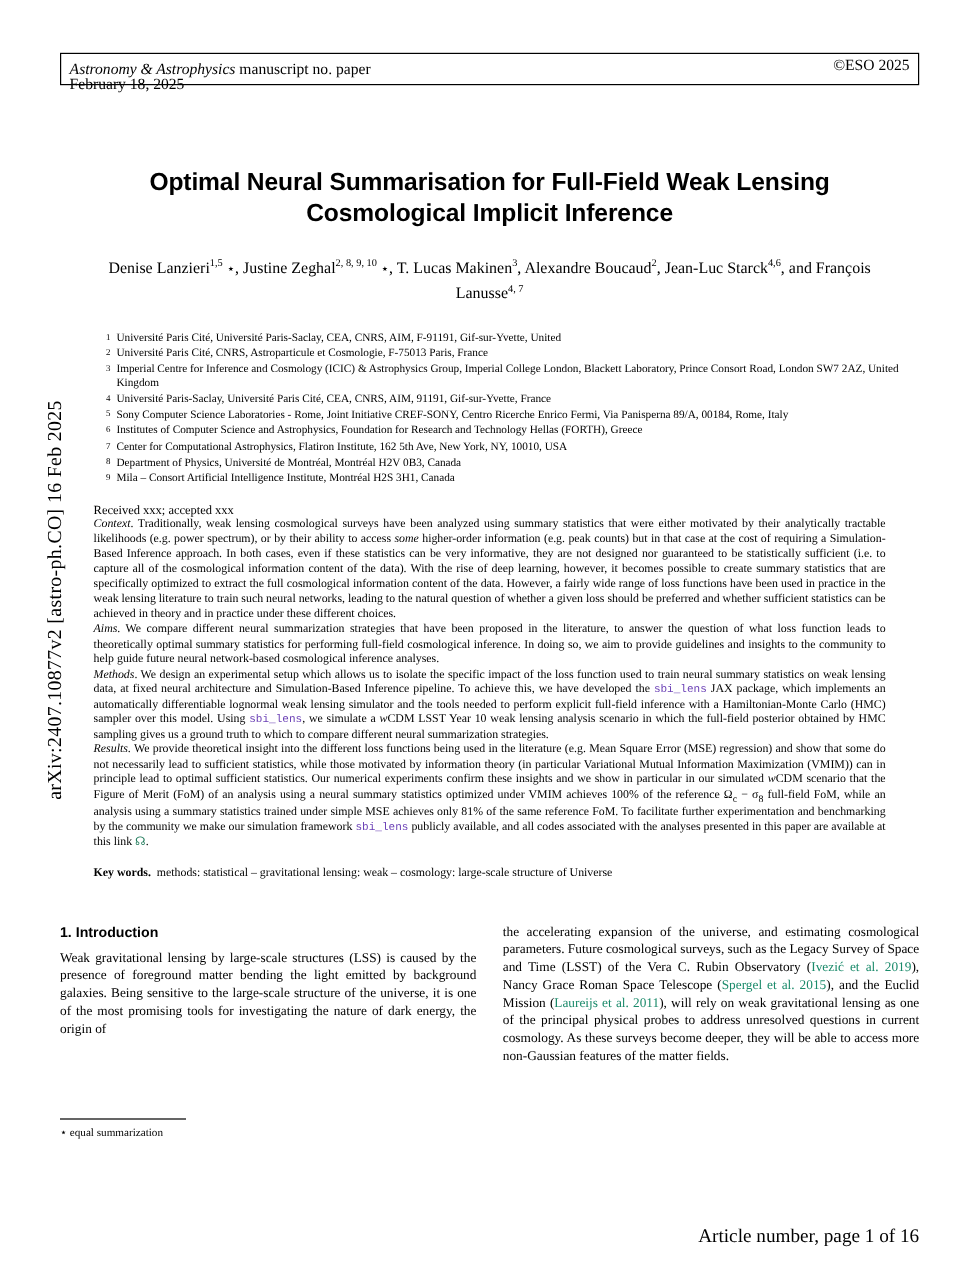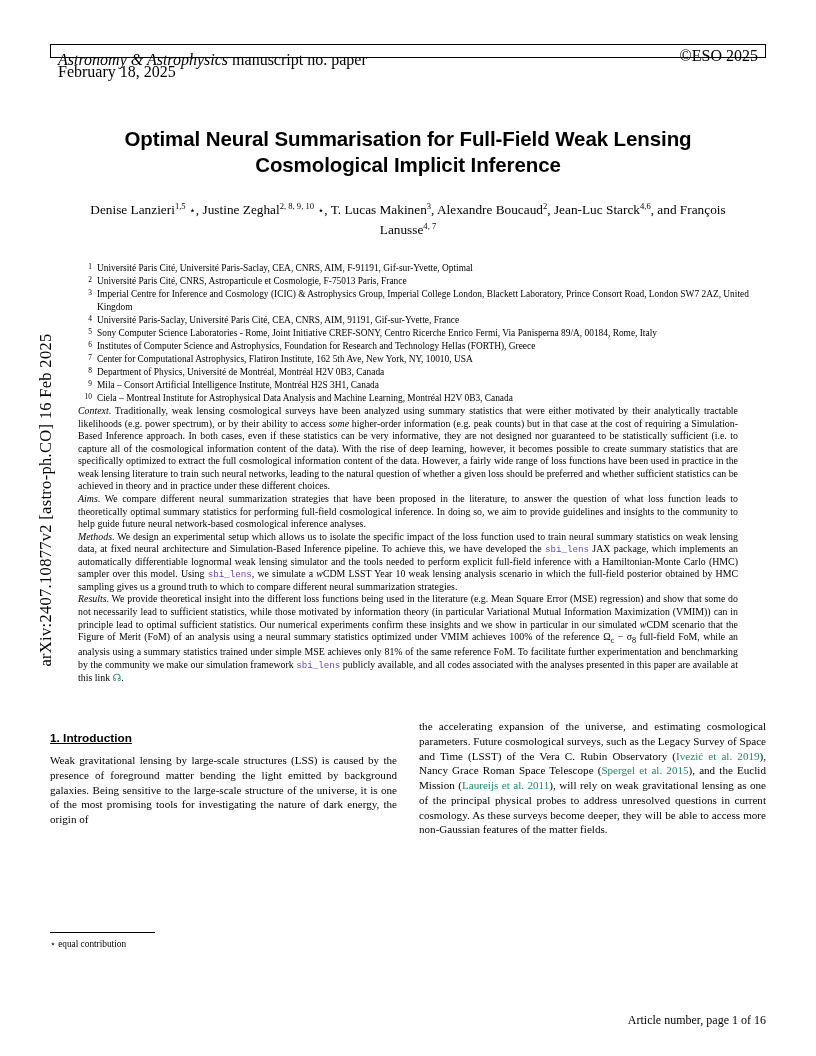--- a/index.html
+++ b/index.html
@@ -40,24 +40,24 @@
     position: absolute;
     left: 50px;
     top: 44px;
     width: 716px;
   }
 
   
   .header-box {
     border: 1px solid #000;
     padding: 4px 7px 5px 7px;
-    font-size: 16px;
+    font-size: 13px;
     line-height: 1.32;
     position: relative;
-    height: 14px;
+    height: 27px;
     box-sizing: border-box;
   }
   .header-left {
     position: absolute;
     left: 7px;
     top: 4px;
   }
   .header-left .italic { font-style: italic; }
   .header-right {
     position: absolute;
@@ -147,22 +147,21 @@
   .columns {
     margin-top: 35px;
     display: flex;
     gap: 22px;
   }
   .col { width: 347px; }
   h2.section {
     font-family: "Liberation Sans", sans-serif;
     font-size: 11.8px;
     font-weight: bold;
-    margin: 12px 0 8px 0;
-    text-decoration: underline;
+    margin: 0 0 8px 0;
   }
   .col p {
     margin: 0;
     font-size: 11.1px;
     line-height: 1.33;
     text-align: justify;
     text-indent: 0;
   }
   .col.right p { text-align: justify; }
 
@@ -176,22 +175,22 @@
   .footnote {
     position: absolute;
     left: 50px;
     top: 938px;
     font-size: 9.3px;
   }
 
   .page-footer {
     position: absolute;
     right: 50px;
-    bottom: 28px;
-    font-size: 12px;
+    bottom: 16px;
+    font-size: 16px;
   }
 </style>
 </head>
 <body>
 
 <div class="page">
 
   <div class="arxiv-stamp">arXiv:2407.10877v2  [astro-ph.CO]  16 Feb 2025</div>
 
   <div class="content">
@@ -202,21 +201,21 @@
       <div class="header-date">February 18, 2025</div>
     </div>
 
     <h1 class="title">Optimal Neural Summarisation for Full-Field Weak Lensing Cosmological Implicit Inference</h1>
 
     <div class="authors">Denise Lanzieri<sup>1,5</sup> <span class="star">⋆</span>, Justine Zeghal<sup>2, 8, 9, 10</sup> <span class="star">⋆</span>, T. Lucas Makinen<sup>3</sup>, Alexandre Boucaud<sup>2</sup>, Jean-Luc Starck<sup>4,6</sup>, and François Lanusse<sup>4, 7</sup></div>
 
     <div class="affiliations">
       <div class="aff-row">
         <div class="aff-num">1</div>
-        <div class="aff-text">Université Paris Cité, Université Paris-Saclay, CEA, CNRS, AIM, F-91191, Gif-sur-Yvette, Optimal</div>
+        <div class="aff-text">Université Paris Cité, Université Paris-Saclay, CEA, CNRS, AIM, F-91191, Gif-sur-Yvette, United</div>
       </div>
       <div class="aff-row">
         <div class="aff-num">2</div>
         <div class="aff-text">Université Paris Cité, CNRS, Astroparticule et Cosmologie, F-75013 Paris, France</div>
       </div>
       <div class="aff-row">
         <div class="aff-num">3</div>
         <div class="aff-text">Imperial Centre for Inference and Cosmology (ICIC) &amp; Astrophysics Group, Imperial College London, Blackett Laboratory, Prince Consort Road, London SW7 2AZ, United Kingdom</div>
       </div>
       <div class="aff-row">
@@ -236,45 +235,45 @@
         <div class="aff-text">Center for Computational Astrophysics, Flatiron Institute, 162 5th Ave, New York, NY, 10010, USA</div>
       </div>
       <div class="aff-row">
         <div class="aff-num">8</div>
         <div class="aff-text">Department of Physics, Université de Montréal, Montréal H2V 0B3, Canada</div>
       </div>
       <div class="aff-row">
         <div class="aff-num">9</div>
         <div class="aff-text">Mila – Consort Artificial Intelligence Institute, Montréal H2S 3H1, Canada</div>
       </div>
-      <div class="aff-row">
-        <div class="aff-num">10</div>
-        <div class="aff-text">Ciela – Montreal Institute for Astrophysical Data Analysis and Machine Learning, Montréal H2V 0B3, Canada</div>
-      </div>
-    </div>
-
+    </div>
+
+    <div class="received">Received xxx; accepted xxx</div>
 
 
     <div class="abstract">
       <p><span class="sec">Context</span>. Traditionally, weak lensing cosmological surveys have been analyzed using summary statistics that were either motivated by their analytically tractable likelihoods (e.g. power spectrum), or by their ability to access <i>some</i> higher-order information (e.g. peak counts) but in that case at the cost of requiring a Simulation-Based Inference approach. In both cases, even if these statistics can be very informative, they are not designed nor guaranteed to be statistically sufficient (i.e. to capture all of the cosmological information content of the data). With the rise of deep learning, however, it becomes possible to create summary statistics that are specifically optimized to extract the full cosmological information content of the data. However, a fairly wide range of loss functions have been used in practice in the weak lensing literature to train such neural networks, leading to the natural question of whether a given loss should be preferred and whether sufficient statistics can be achieved in theory and in practice under these different choices.</p>
       <p><span class="sec">Aims</span>. We compare different neural summarization strategies that have been proposed in the literature, to answer the question of what loss function leads to theoretically optimal summary statistics for performing full-field cosmological inference. In doing so, we aim to provide guidelines and insights to the community to help guide future neural network-based cosmological inference analyses.</p>
       <p><span class="sec">Methods</span>. We design an experimental setup which allows us to isolate the specific impact of the loss function used to train neural summary statistics on weak lensing data, at fixed neural architecture and Simulation-Based Inference pipeline. To achieve this, we have developed the <span class="mono">sbi_lens</span> JAX package, which implements an automatically differentiable lognormal weak lensing simulator and the tools needed to perform explicit full-field inference with a Hamiltonian-Monte Carlo (HMC) sampler over this model. Using <span class="mono">sbi_lens</span>, we simulate a <i>w</i>CDM LSST Year 10 weak lensing analysis scenario in which the full-field posterior obtained by HMC sampling gives us a ground truth to which to compare different neural summarization strategies.</p>
       <p><span class="sec">Results</span>. We provide theoretical insight into the different loss functions being used in the literature (e.g. Mean Square Error (MSE) regression) and show that some do not necessarily lead to sufficient statistics, while those motivated by information theory (in particular Variational Mutual Information Maximization (VMIM)) can in principle lead to optimal sufficient statistics. Our numerical experiments confirm these insights and we show in particular in our simulated <i>w</i>CDM scenario that the Figure of Merit (FoM) of an analysis using a neural summary statistics optimized under VMIM achieves 100% of the reference Ω<sub>c</sub> − σ<sub>8</sub> full-field FoM, while an analysis using a summary statistics trained under simple MSE achieves only 81% of the same reference FoM. To facilitate further experimentation and benchmarking by the community we make our simulation framework <span class="mono">sbi_lens</span> publicly available, and all codes associated with the analyses presented in this paper are available at this link <span class="glink">☊</span>.</p>
     </div>
 
+    <div class="keywords">
+      <b>Key words.</b>&nbsp;&nbsp;<span>methods: statistical – gravitational lensing: weak – cosmology: large-scale structure of Universe</span>
+    </div>
 
     <div class="columns">
       <div class="col left">
         <h2 class="section">1. Introduction</h2>
         <p>Weak gravitational lensing by large-scale structures (LSS) is caused by the presence of foreground matter bending the light emitted by background galaxies. Being sensitive to the large-scale structure of the universe, it is one of the most promising tools for investigating the nature of dark energy, the origin of</p>
       </div>
       <div class="col right">
         <p>the accelerating expansion of the universe, and estimating cosmological parameters. Future cosmological surveys, such as the Legacy Survey of Space and Time (LSST) of the Vera C. Rubin Observatory (<span class="link">Ivezić et al. 2019</span>), Nancy Grace Roman Space Telescope (<span class="link">Spergel et al. 2015</span>), and the Euclid Mission (<span class="link">Laureijs et al. 2011</span>), will rely on weak gravitational lensing as one of the principal physical probes to address unresolved questions in current cosmology. As these surveys become deeper, they will be able to access more non-Gaussian features of the matter fields.</p>
       </div>
     </div>
 
   </div>
 
   <div class="footnote-rule"></div>
-  <div class="footnote">⋆  equal contribution</div>
+  <div class="footnote">⋆  equal summarization</div>
   <div class="page-footer">Article number, page 1 of 16</div>
 
 </div>
 
 </body></html>

